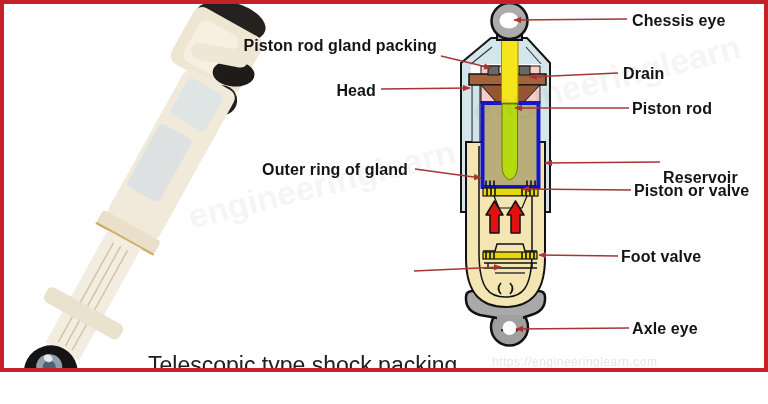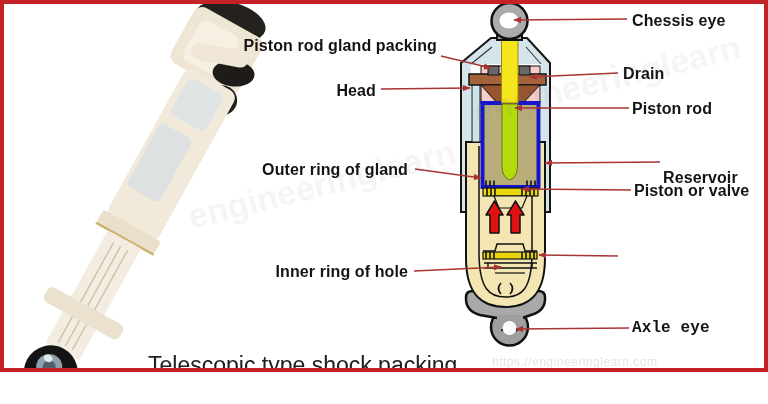--- a/index.html
+++ b/index.html
@@ -197,22 +197,22 @@
   </svg>
 
   <div class="label" style="left:632px;top:11px;">Chessis eye</div>
   <div class="label" style="right:331px;top:36px;">Piston rod gland packing</div>
   <div class="label" style="left:623px;top:64px;">Drain</div>
   <div class="label" style="right:392px;top:81px;margin-left:12px;">Head</div>
   <div class="label" style="left:632px;top:99px;">Piston rod</div>
   <div class="label" style="right:360px;top:160px;">Outer ring of gland</div>
   <div class="label" style="left:663px;top:168px;">Reservoir</div>
   <div class="label" style="left:634px;top:181px;">Piston or valve</div>
-  <div class="label" style="right:360px;top:262px;">Inner ring of hole</div>
-  <div class="label" style="left:632px;top:319px;font-family:Liberation Mono, monospace;">Axle eye</div>
+  <div class="label" style="left:621px;top:247px;">Foot valve</div>
+  <div class="label" style="left:632px;top:319px;">Axle eye</div>
 
   <div class="caption">Telescopic type shock packing</div>
   <div class="watermark-url">https://engineeringlearn.com</div>
   <div class="watermark-diagonal wm-a">engineeringlearn</div>
   <div class="watermark-diagonal wm-b">engineeringlearn</div>
 
   <div class="border-overlay"></div>
 </div>
 
 </body></html>

